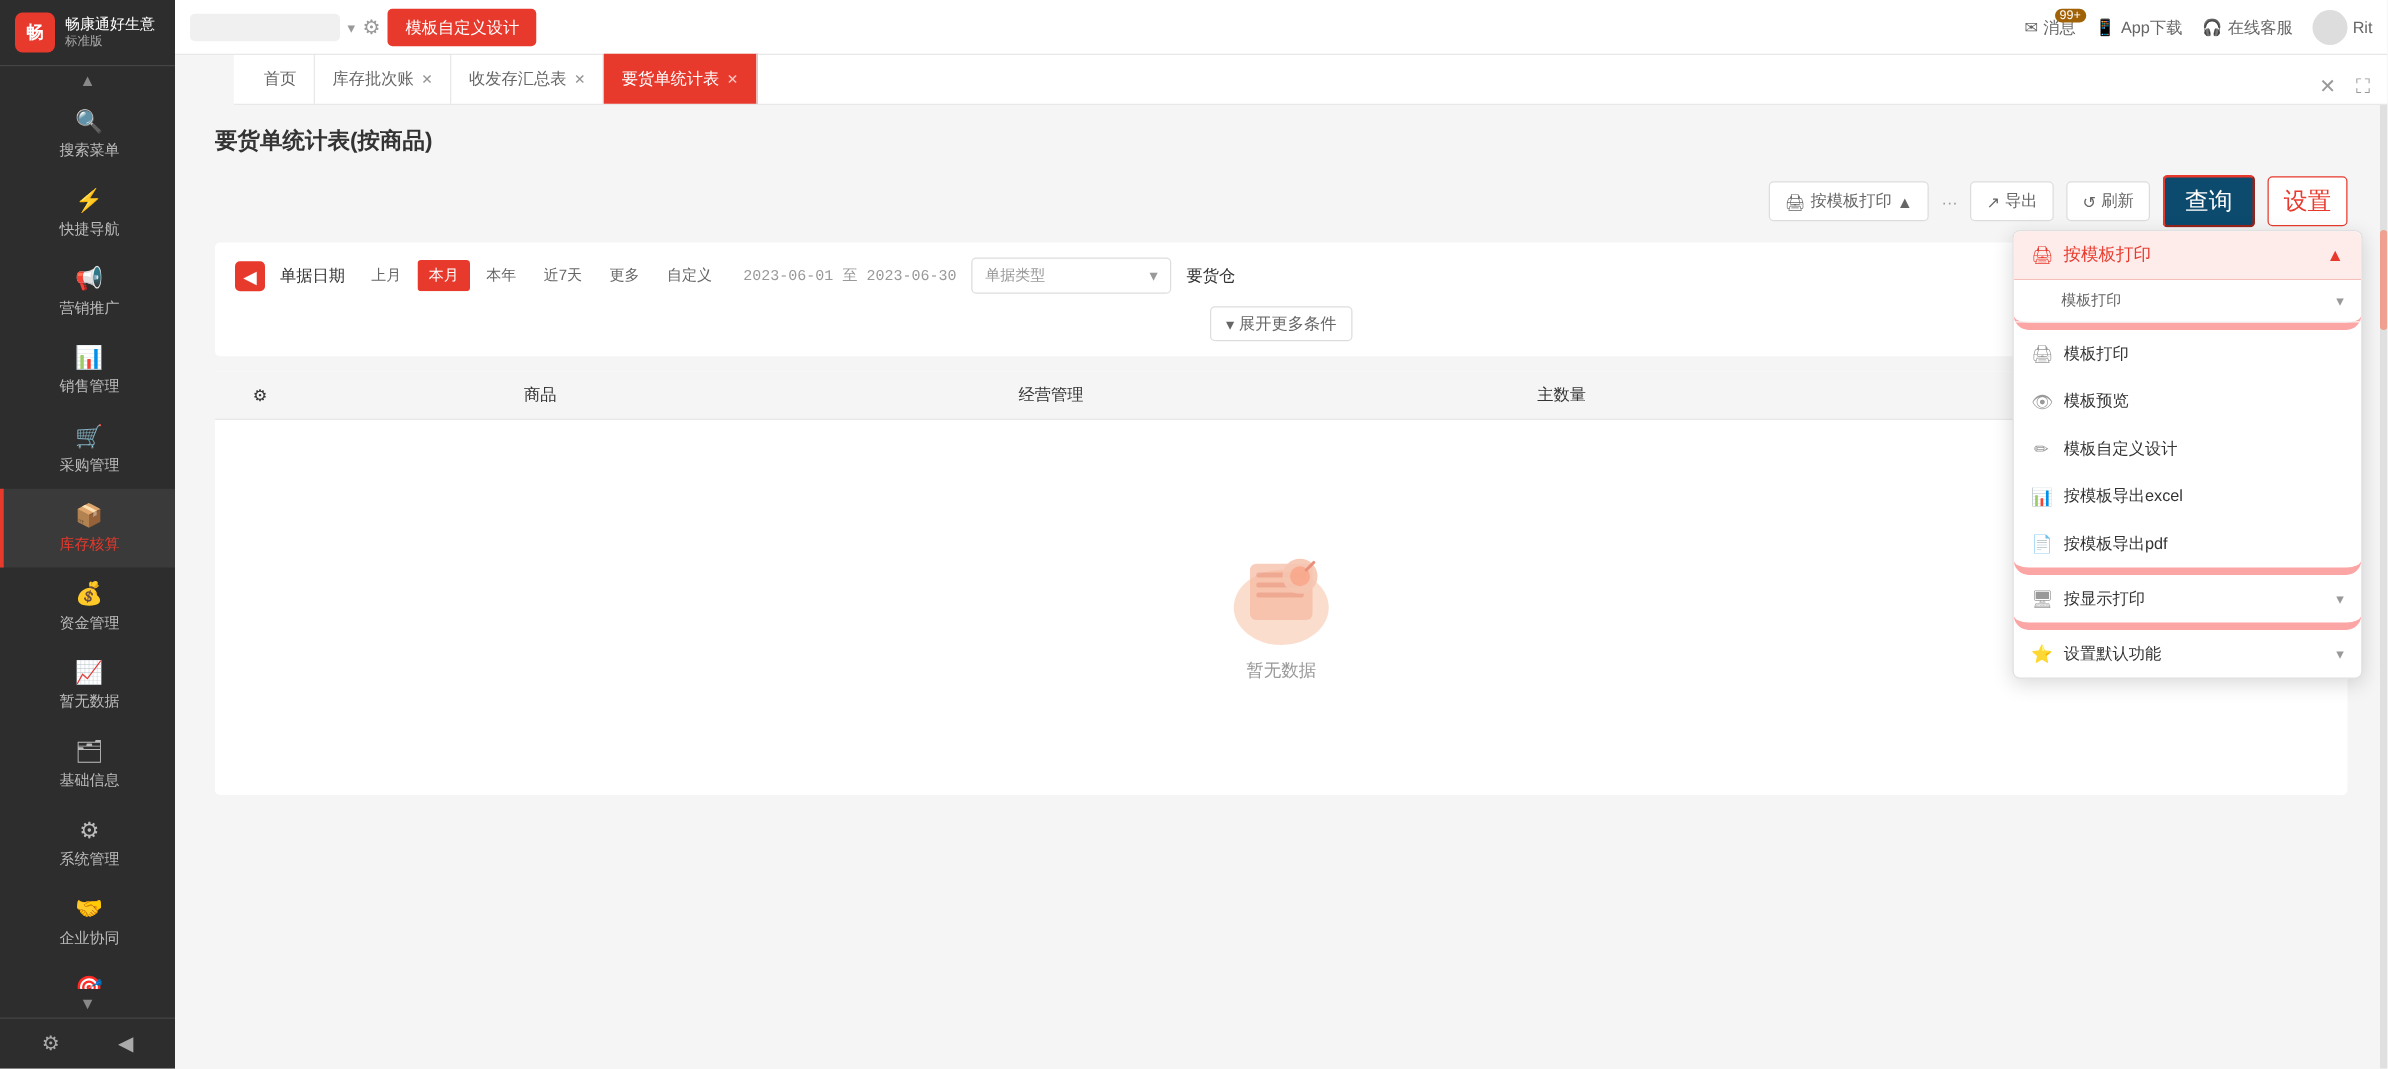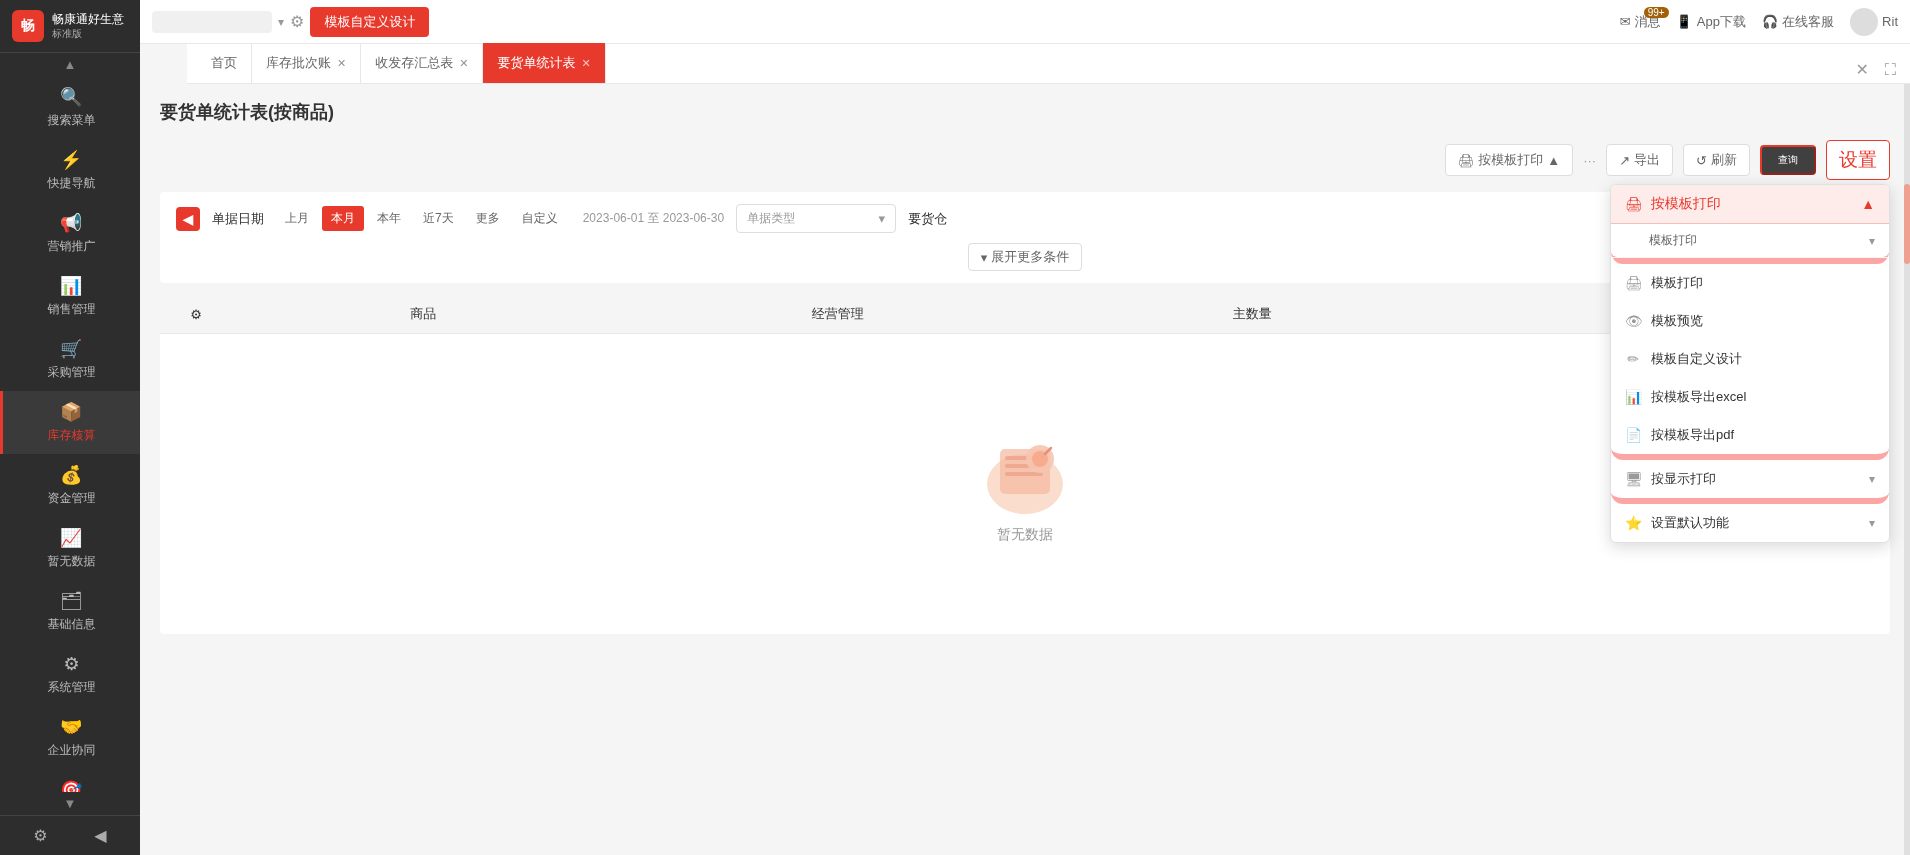--- a/index.html
+++ b/index.html
@@ -220,21 +220,21 @@
     
     .content-area {
       flex: 1;
       overflow: hidden;
       position: relative;
       background: #f5f5f5;
     }
 
     
     .page-content {
-      padding: 16px 20px;
+      padding: 16px 32px;
       height: 100%;
       overflow-y: auto;
       position: relative;
     }
 
     .page-title {
       font-size: 18px;
       font-weight: bold;
       color: #333;
       margin-bottom: 16px;
@@ -289,20 +289,21 @@
       border: 1px solid transparent;
     }
     .date-pill.active {
       background: #e8392d;
       color: white;
     }
     .date-range-text {
       font-size: 12px;
       color: #999;
       margin-left: 4px;
+      font-family: Liberation Mono, monospace;
     }
     .filter-select {
       display: flex;
       align-items: center;
       gap: 6px;
       border: 1px solid #ddd;
       border-radius: 4px;
       padding: 5px 10px;
       cursor: pointer;
       background: #fff;
@@ -376,27 +377,27 @@
       gap: 4px;
       padding: 6px 12px;
       border: 1px solid #ddd;
       border-radius: 4px;
       background: #fff;
       cursor: pointer;
       font-size: 13px;
       color: #666;
     }
     .action-btn-primary {
-      background: #404040;
+      background: #0c4a6e;
       color: white;
       border-color: #e8392d;
       padding: 6px 16px;
       border-radius: 4px;
       cursor: pointer;
-      font-size: 10px;
+      font-size: 19px;
     }
     .action-btn-settings {
       background: #fff;
       color: #e8392d;
       border: 1px solid #e8392d;
       padding: 6px 12px;
       border-radius: 4px;
       cursor: pointer;
       font-size: 19px;
     }

